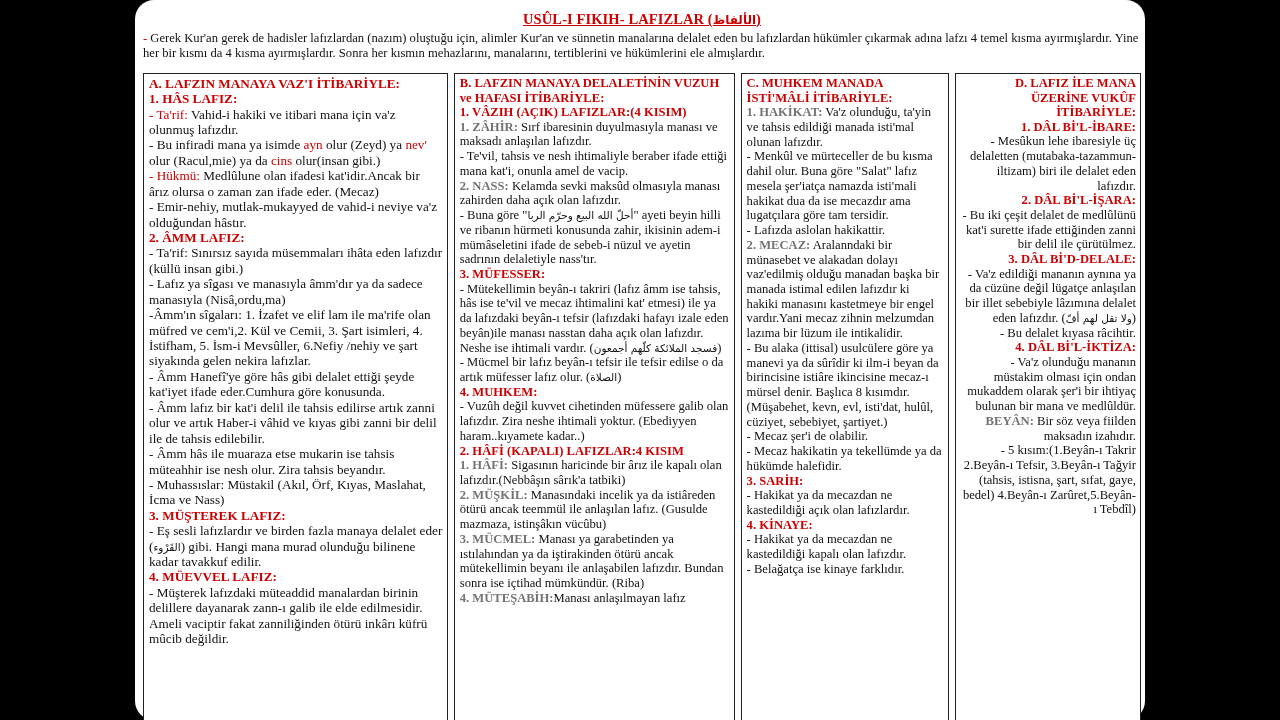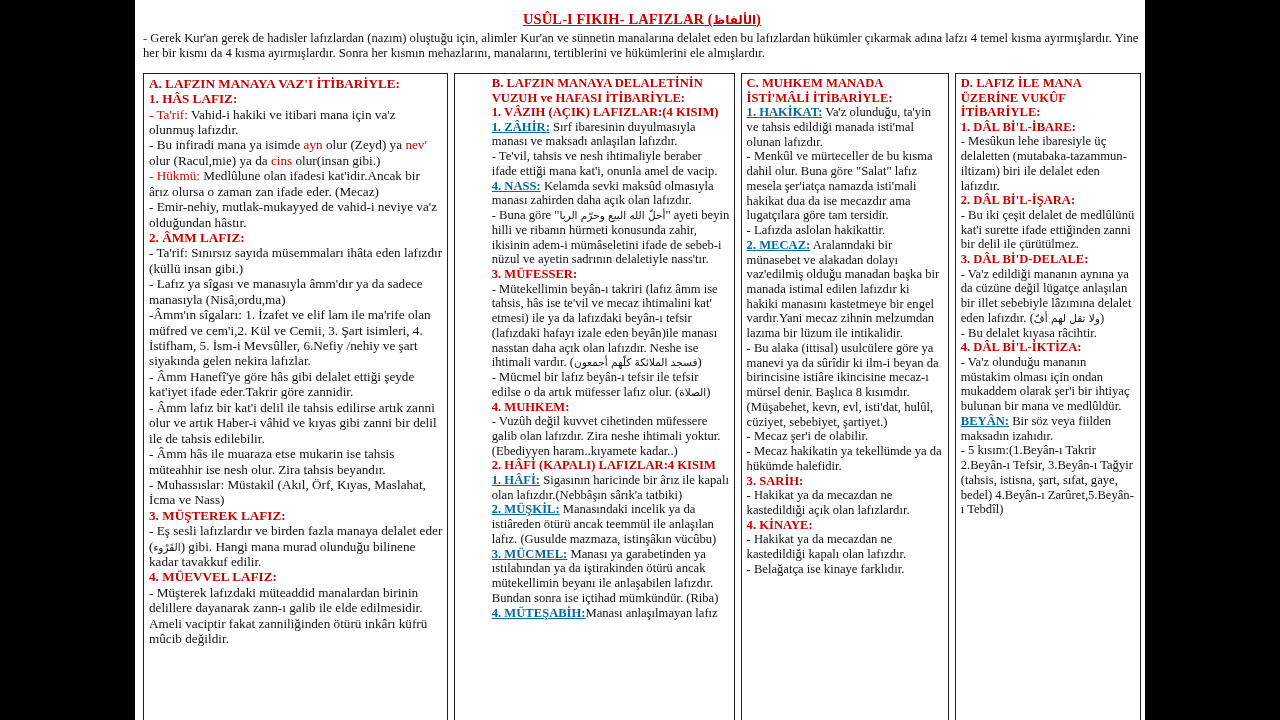--- a/index.html
+++ b/index.html
@@ -2,52 +2,52 @@
 <html><head>
 <meta charset="utf-8">
 <style>
   html,body{margin:0;padding:0;}
   body{
     width:1280px;height:720px;background:#000;overflow:hidden;
     font-family:"Liberation Serif","DejaVu Serif",serif;
   }
   #page{
     position:absolute;left:135px;top:0;width:1010px;height:720px;
-    background:#fff;box-sizing:border-box;padding:6px 4px 4px 8px;
+    background:#fff;box-sizing:border-box;padding:6px 4px 4px 8px;border-radius:19px;
   }
   #title-bar{text-align:center;margin:4px 0 3px 0;}
   #doc-title{
     display:inline-block;color:#cc0000;font-weight:bold;font-size:14.5px;
     text-decoration:underline;letter-spacing:.1px;
   }
   #doc-title .ar{font-size:12px;}
   #intro{
     font-size:12.6px;line-height:1.23;color:#111;text-align:left;
     margin:0 0 11px 0;
   }
   #intro .dash{color:#cc0000;}
   #columns{display:flex;gap:6px;align-items:stretch;height:648px;}
   .col{
     border:1.4px solid #222;box-sizing:border-box;padding:2px 4px 2px 5px;
     overflow:hidden;background:#fff;
   }
   .col.a{width:306px;}
   .col.b{width:282px;}
   .col.c{width:209px;}
-  .col.d{width:187px;}
+  .col.d{width:187px;text-align:right;}
   .col.a p,.col.a h3{font-size:13.2px;}
-  .col.b p,.col.b h3{font-size:12.6px;margin-left:32px;}
+  .col.b p,.col.b h3{font-size:12.6px;}
   .col.c p,.col.c h3{font-size:12.6px;}
   .col.d p,.col.d h3{font-size:12.6px;}
   h3{
     margin:0;color:#cc0000;font-weight:bold;
     line-height:1.16;
   }
   p{margin:0;color:#111;line-height:1.17;}
-  .rt{color:#0369a1;font-weight:bold;text-decoration:underline;}
+  .rt{color:#737373;font-weight:bold;}
   .rp{color:#cc0000;}
   .ar{font-family:"DejaVu Sans",sans-serif;font-size:10.5px;direction:rtl;unicode-bidi:isolate;}
 </style>
 </head>
 <body>
 
 <div id="page">
 
   <div id="title-bar">
     <span id="doc-title"><span>USÛL-I FIKIH- LAFIZLAR (</span><span class="ar">الألفاظ</span><span>)</span></span>
@@ -61,36 +61,36 @@
       <h3>A. LAFZIN MANAYA VAZ'I İTİBARİYLE:</h3>
       <h3>1. HÂS LAFIZ:</h3>
       <p><span class="rp">- Ta'rif:</span><span> Vahid-i hakiki ve itibari mana için va'z olunmuş lafızdır.</span></p>
       <p><span>- Bu infiradi mana ya isimde </span><span class="rp">ayn</span><span> olur (Zeyd) ya </span><span class="rp">nev'</span><span> olur (Racul,mie) ya da </span><span class="rp">cins</span><span> olur(insan gibi.)</span></p>
       <p><span class="rp">- Hükmü:</span><span> Medlûlune olan ifadesi kat'idir.Ancak bir ârız olursa o zaman zan ifade eder.  (Mecaz)</span></p>
       <p>- Emir-nehiy, mutlak-mukayyed de vahid-i neviye va'z olduğundan hâstır.</p>
       <h3>2. ÂMM LAFIZ:</h3>
       <p>- Ta'rif: Sınırsız sayıda müsemmaları ihâta eden lafızdır (küllü insan gibi.)</p>
       <p>- Lafız ya sîgası ve manasıyla âmm'dır ya da sadece manasıyla (Nisâ,ordu,ma)</p>
       <p>-Âmm'ın sîgaları: 1. İzafet ve elif lam ile ma'rife olan müfred ve cem'i,2. Kül ve Cemii, 3. Şart isimleri, 4. İstifham, 5. İsm-i Mevsûller, 6.Nefiy /nehiy ve şart siyakında gelen nekira lafızlar.</p>
-      <p>- Âmm Hanefî'ye göre hâs gibi delalet ettiği şeyde kat'iyet ifade eder.Takrir göre zannidir.</p>
+      <p>- Âmm Hanefî'ye göre hâs gibi delalet ettiği şeyde kat'iyet ifade eder.Cumhura göre konusunda.</p>
       <p>- Âmm lafız bir kat'i delil ile tahsis edilirse artık zanni olur ve artık Haber-i vâhid ve kıyas gibi zanni bir delil ile de tahsis edilebilir.</p>
       <p>- Âmm hâs ile muaraza etse mukarin ise tahsis müteahhir ise nesh olur. Zira tahsis beyandır.</p>
       <p>- Muhassıslar: Müstakil (Akıl, Örf, Kıyas, Maslahat, İcma ve Nass)</p>
       <h3>3. MÜŞTEREK LAFIZ:</h3>
       <p><span>- Eş sesli lafızlardır ve birden fazla manaya delalet eder (</span><span class="ar">القَرْوء</span><span>) gibi. Hangi mana murad olunduğu bilinene kadar tavakkuf edilir.</span></p>
       <h3>4. MÜEVVEL LAFIZ:</h3>
       <p>- Müşterek lafızdaki müteaddid manalardan birinin delillere dayanarak zann-ı galib ile elde edilmesidir. Ameli vaciptir fakat zanniliğinden ötürü inkârı küfrü mûcib değildir.</p>
     </div>
 
     <div class="col b">
       <h3>B. LAFZIN MANAYA DELALETİNİN VUZUH ve HAFASI İTİBARİYLE:</h3>
       <h3>1. VÂZIH (AÇIK) LAFIZLAR:(4 KISIM)</h3>
       <p><span class="rt">1. ZÂHİR:</span><span> Sırf ibaresinin duyulmasıyla manası ve maksadı anlaşılan lafızdır.</span></p>
       <p>- Te'vil, tahsis ve nesh ihtimaliyle beraber ifade ettiği mana kat'i, onunla amel de vacip.</p>
-      <p><span class="rt">4. NASS:</span><span> Kelamda sevki maksûd olmasıyla manası zahirden daha açık olan lafızdır.</span></p>
+      <p><span class="rt">2. NASS:</span><span> Kelamda sevki maksûd olmasıyla manası zahirden daha açık olan lafızdır.</span></p>
       <p><span>- Buna göre "</span><span class="ar">أحلّ الله البيع وحرّم الربا</span><span>" ayeti beyin hilli ve ribanın hürmeti konusunda zahir, ikisinin adem-i mümâseletini ifade de sebeb-i nüzul ve ayetin sadrının delaletiyle nass'tır.</span></p>
       <h3>3. MÜFESSER:</h3>
       <p><span>- Mütekellimin beyân-ı takriri (lafız âmm ise tahsis, hâs ise te'vil ve mecaz ihtimalini kat' etmesi) ile ya da lafızdaki beyân-ı tefsir (lafızdaki hafayı izale eden beyân)ile manası nasstan daha açık olan lafızdır. Neshe ise ihtimali vardır. (</span><span class="ar">فسجد الملائكة كلّهم أجمعون</span><span>)</span></p>
       <p><span>- Mücmel bir lafız beyân-ı tefsir ile tefsir edilse o da artık müfesser lafız olur. (</span><span class="ar">الصلاة</span><span>)</span></p>
       <h3>4. MUHKEM:</h3>
       <p>- Vuzûh değil kuvvet cihetinden müfessere galib olan lafızdır. Zira neshe ihtimali yoktur. (Ebediyyen haram..kıyamete kadar..)</p>
       <h3>2. HÂFİ (KAPALI) LAFIZLAR:4 KISIM</h3>
       <p><span class="rt">1. HÂFİ:</span><span> Sigasının haricinde bir ârız ile kapalı olan lafızdır.(Nebbâşın sârık'a tatbiki)</span></p>
       <p><span class="rt">2. MÜŞKİL:</span><span> Manasındaki incelik ya da istiâreden ötürü ancak teemmül ile anlaşılan lafız. (Gusulde mazmaza, istinşâkın vücûbu)</span></p>
       <p><span class="rt">3. MÜCMEL:</span><span> Manası ya garabetinden ya ıstılahından ya da iştirakinden ötürü ancak mütekellimin beyanı ile anlaşabilen lafızdır. Bundan sonra ise içtihad mümkündür. (Riba)</span></p>

